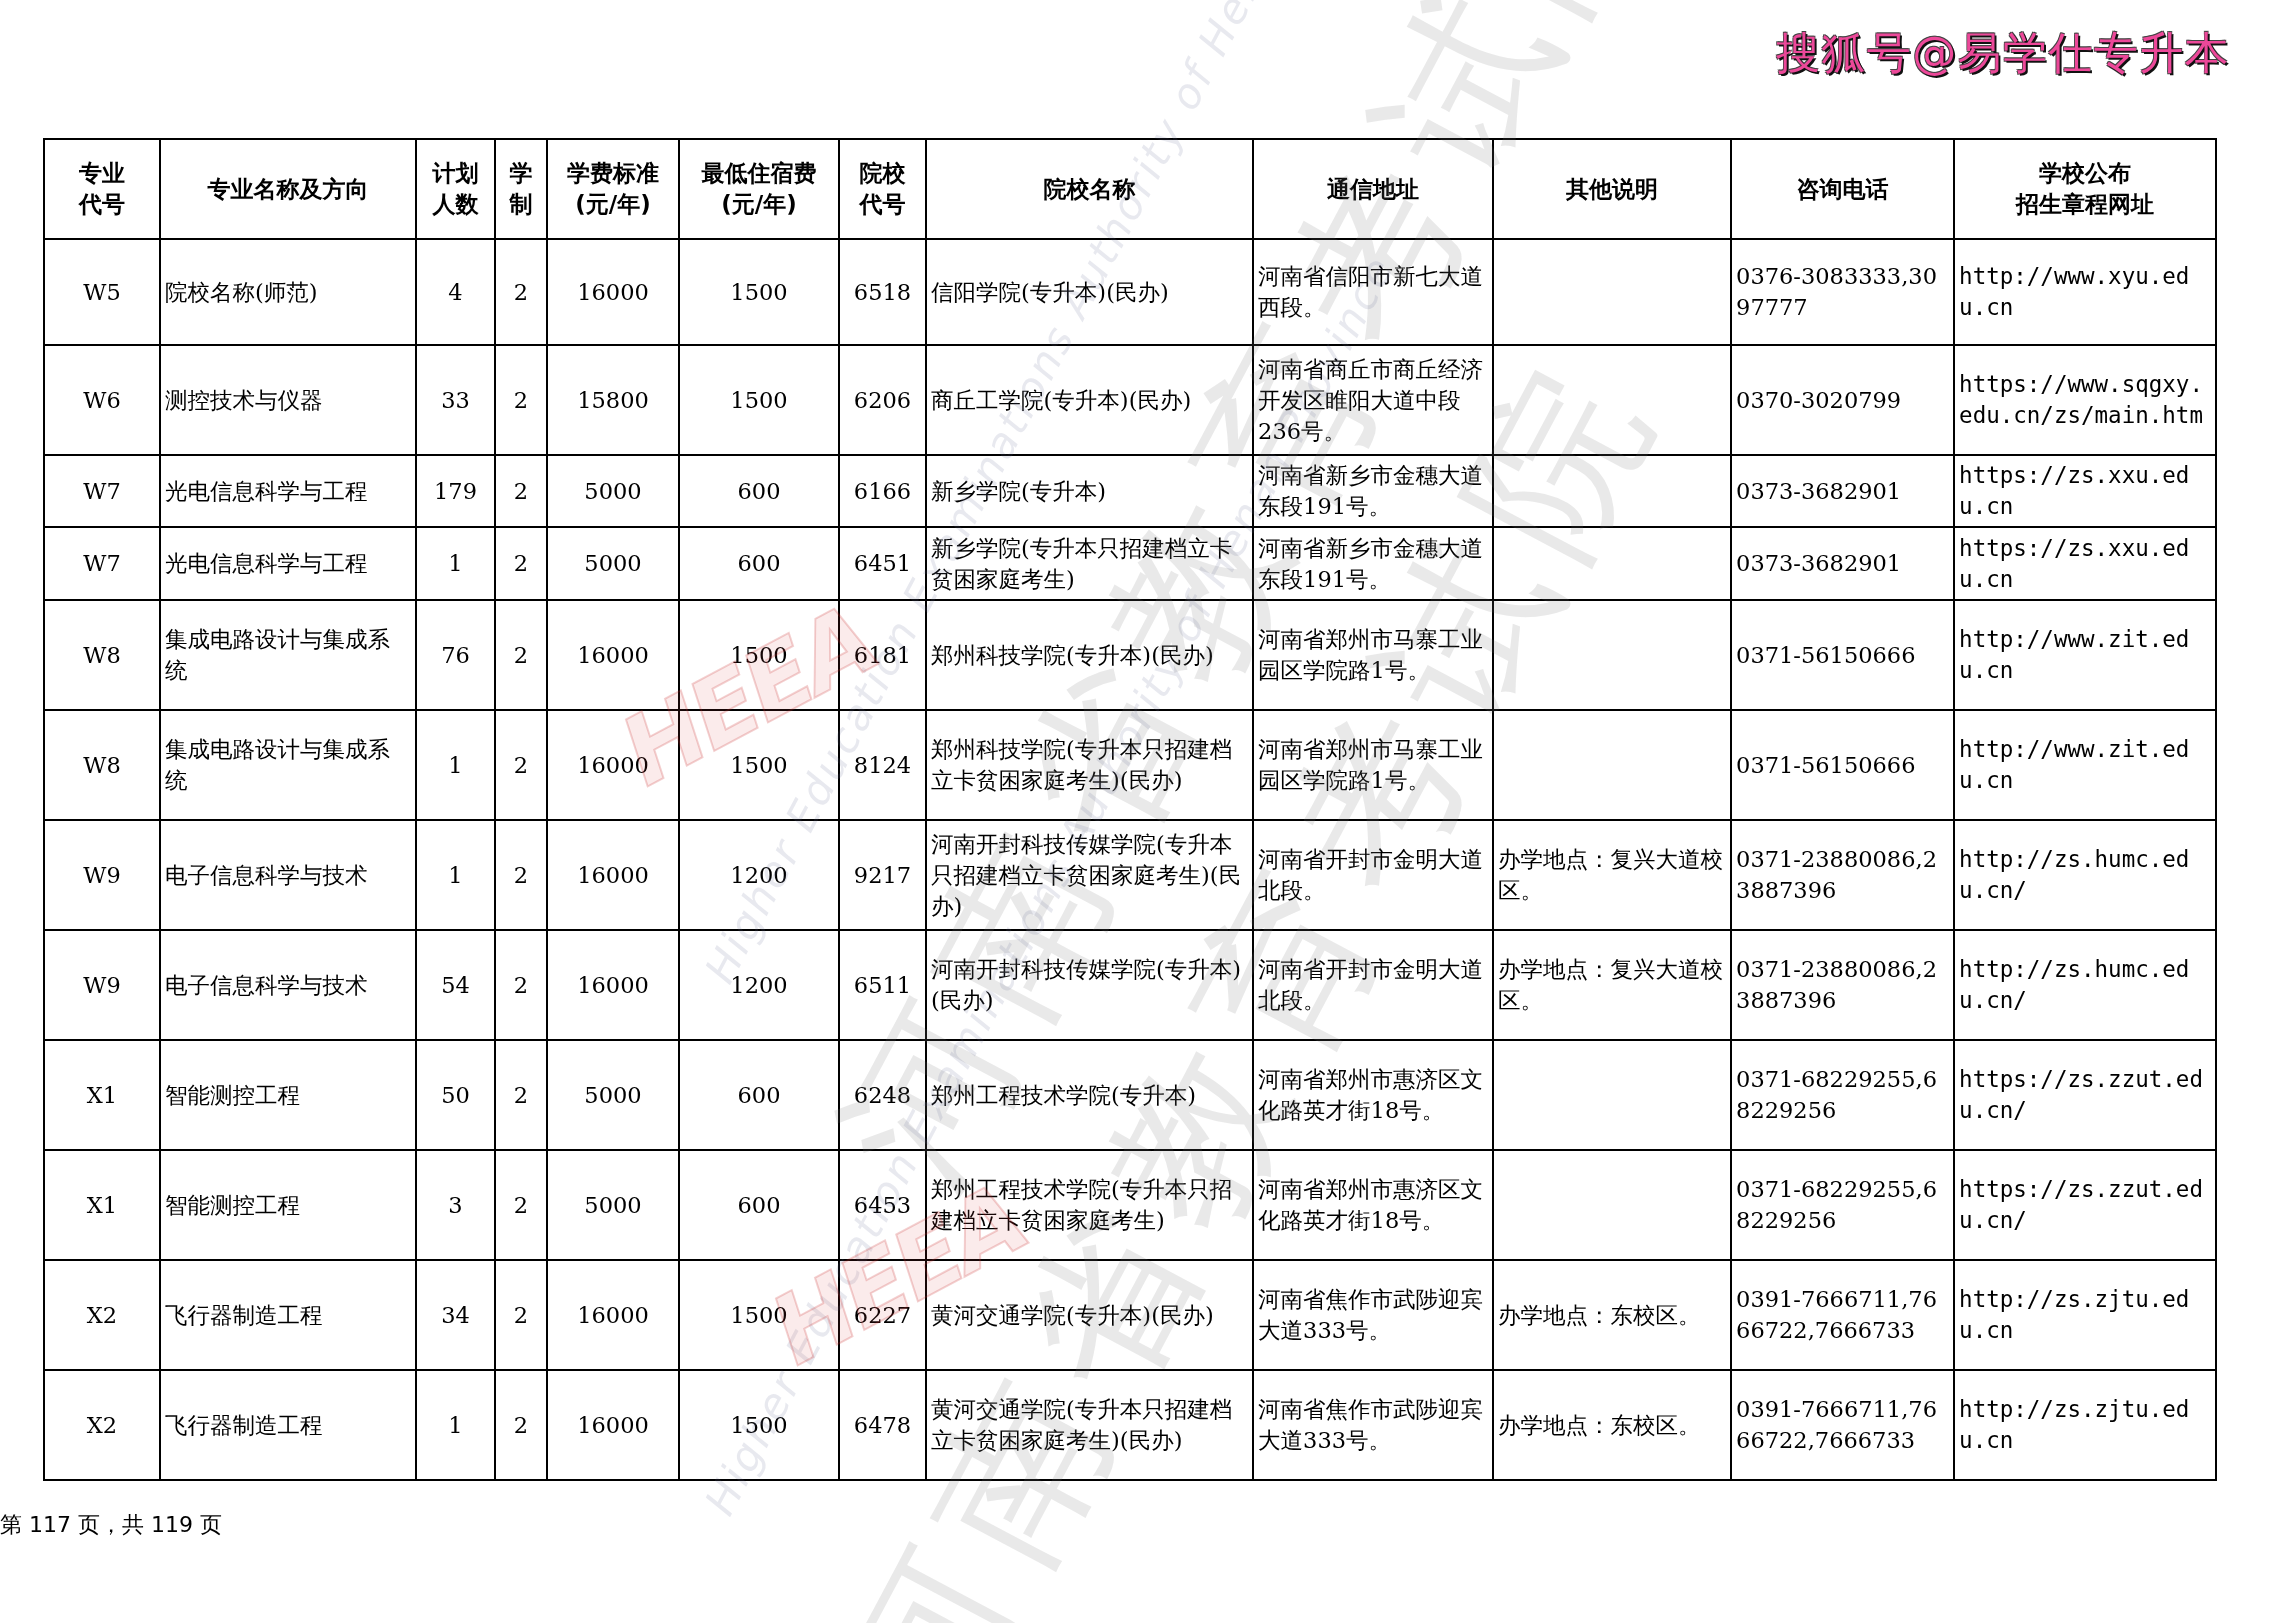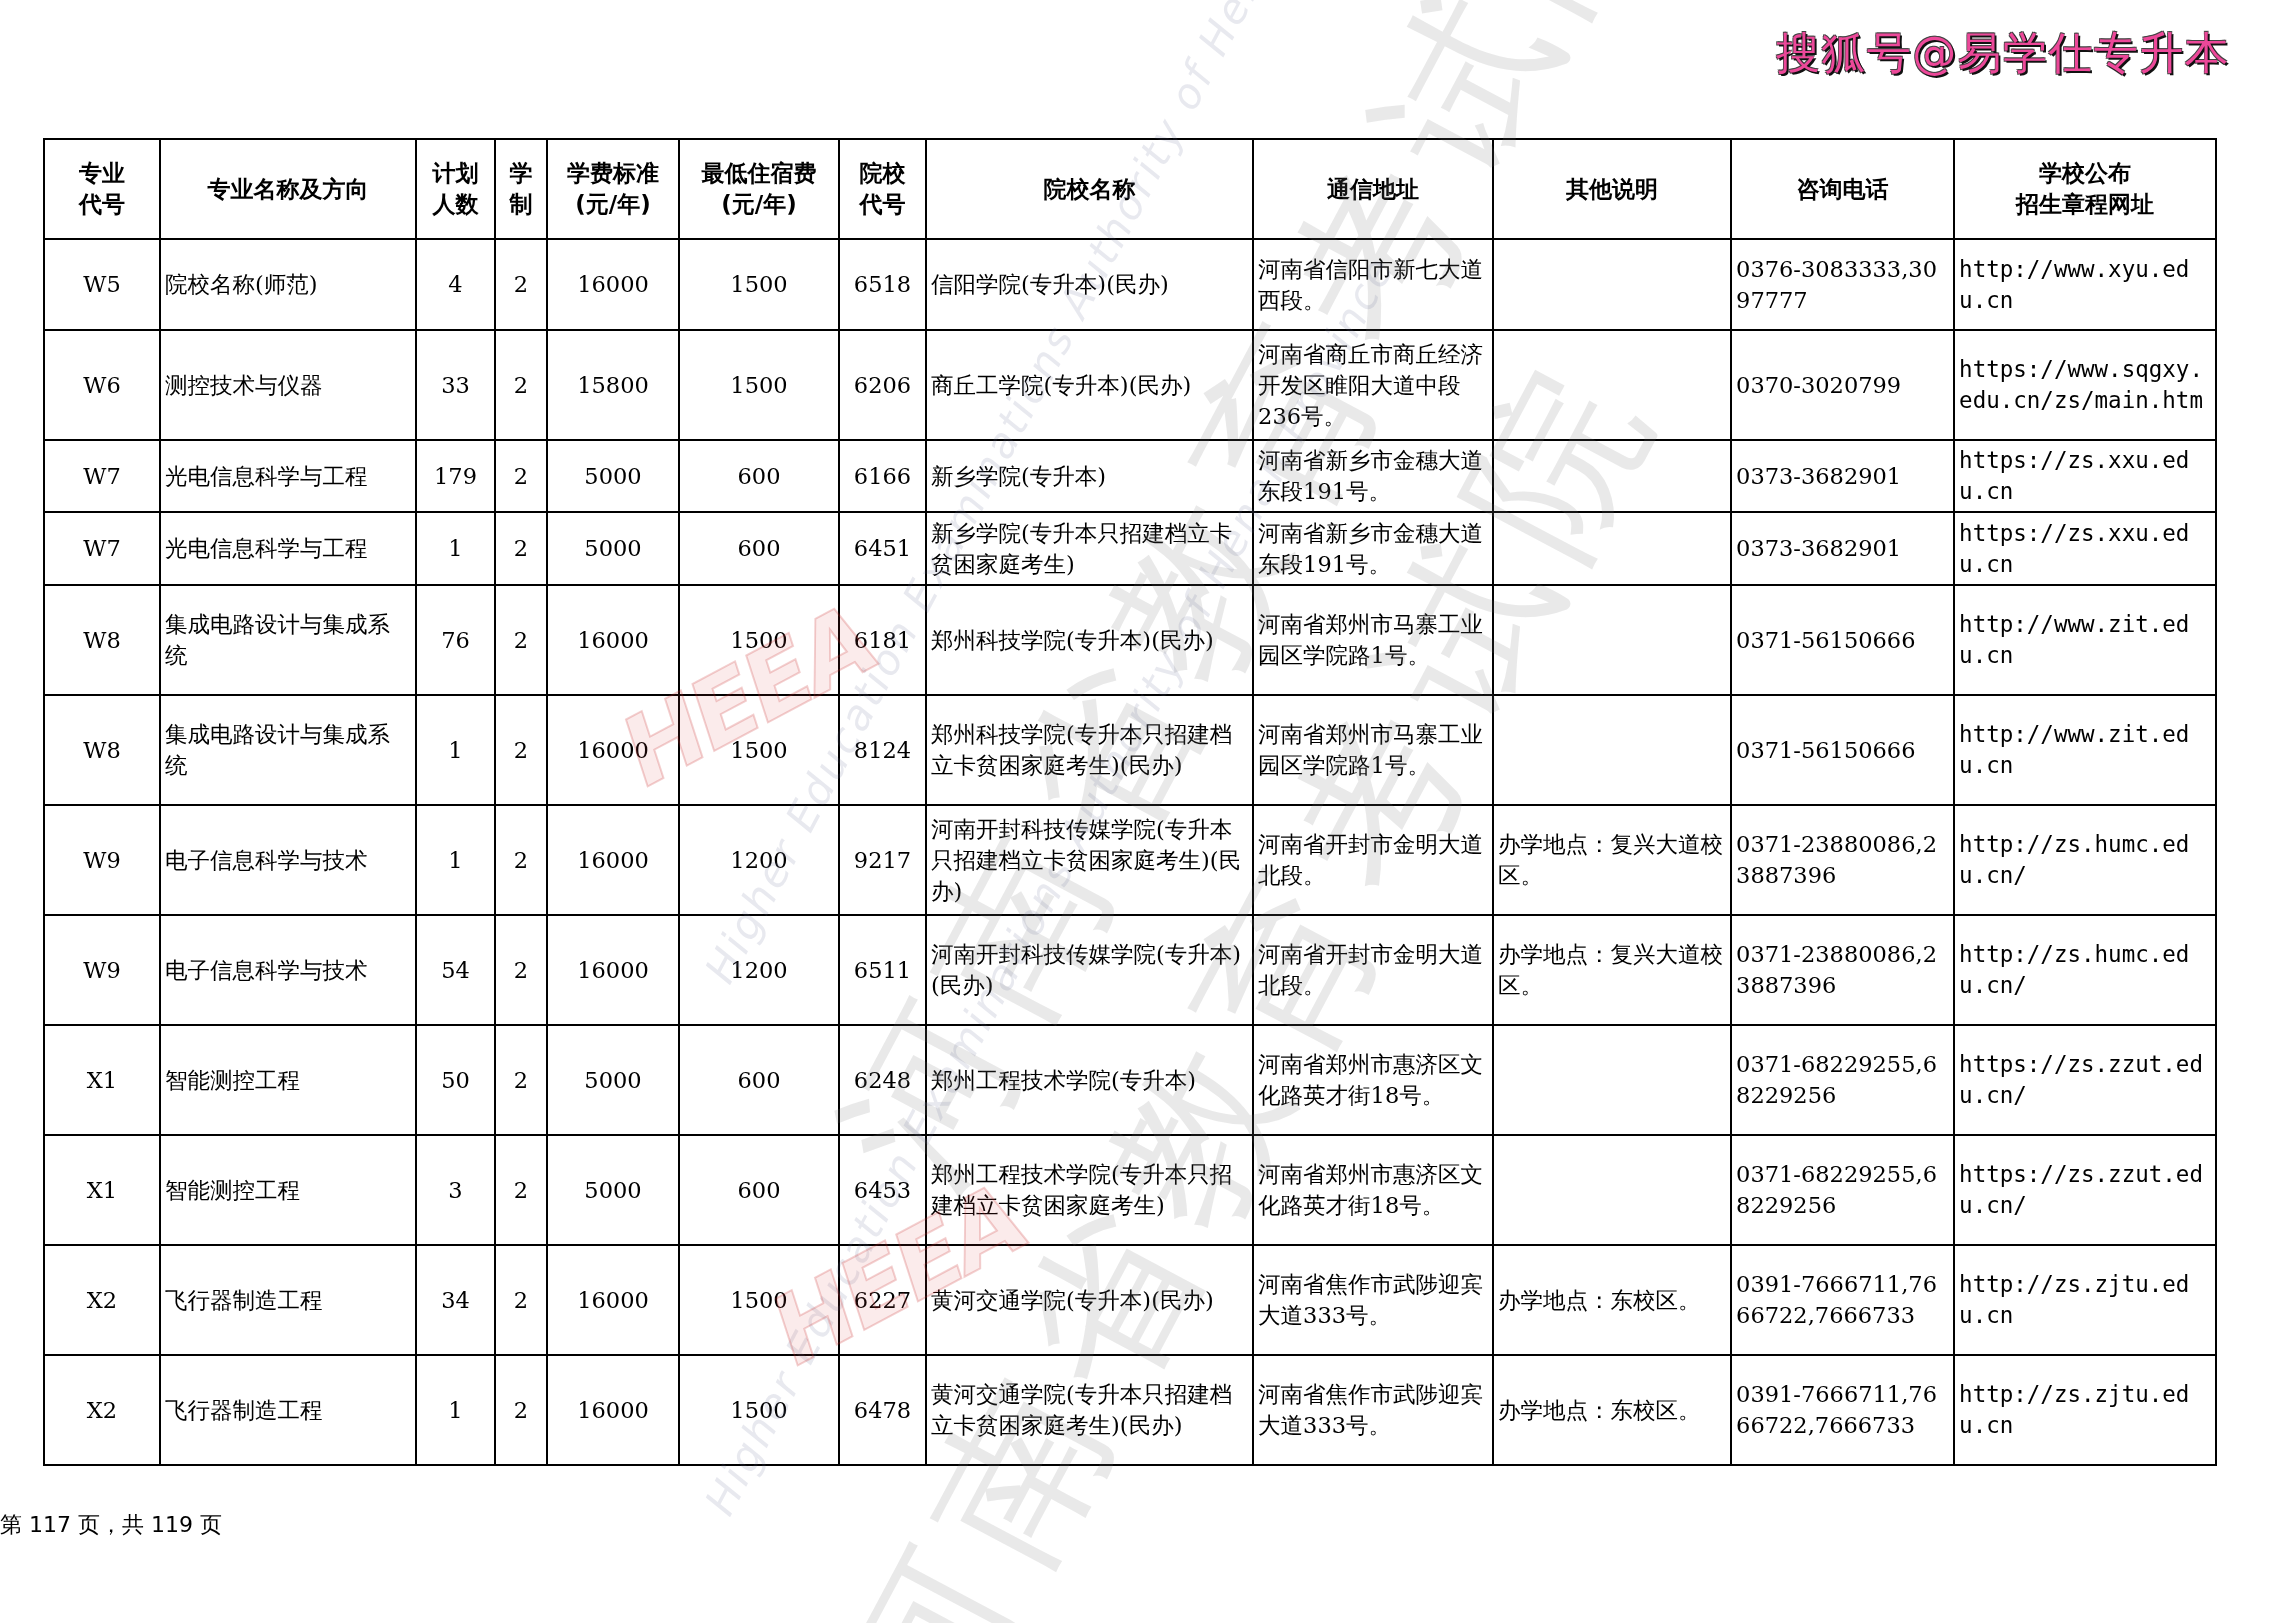--- a/index.html
+++ b/index.html
@@ -94,21 +94,21 @@
       <th>
           <span class="hline">咨询电话</span>
         </th>
       <th>
           <span class="hline">学校公布</span>
           <span class="hline">招生章程网址</span>
         </th>
     </tr>
   </thead>
   <tbody id="tbody">
-      <tr style="height: 91px;">
+      <tr style="height: 106px;">
         <td class="c">W5</td>
         <td class="l">院校名称(师范)</td>
         <td class="c">4</td>
         <td class="c">2</td>
         <td class="c">16000</td>
         <td class="c">1500</td>
         <td class="c">6518</td>
         <td class="l">信阳学院(专升本)(民办)</td>
         <td class="l">河南省信阳市新七大道西段。</td>
         <td class="l"></td>

